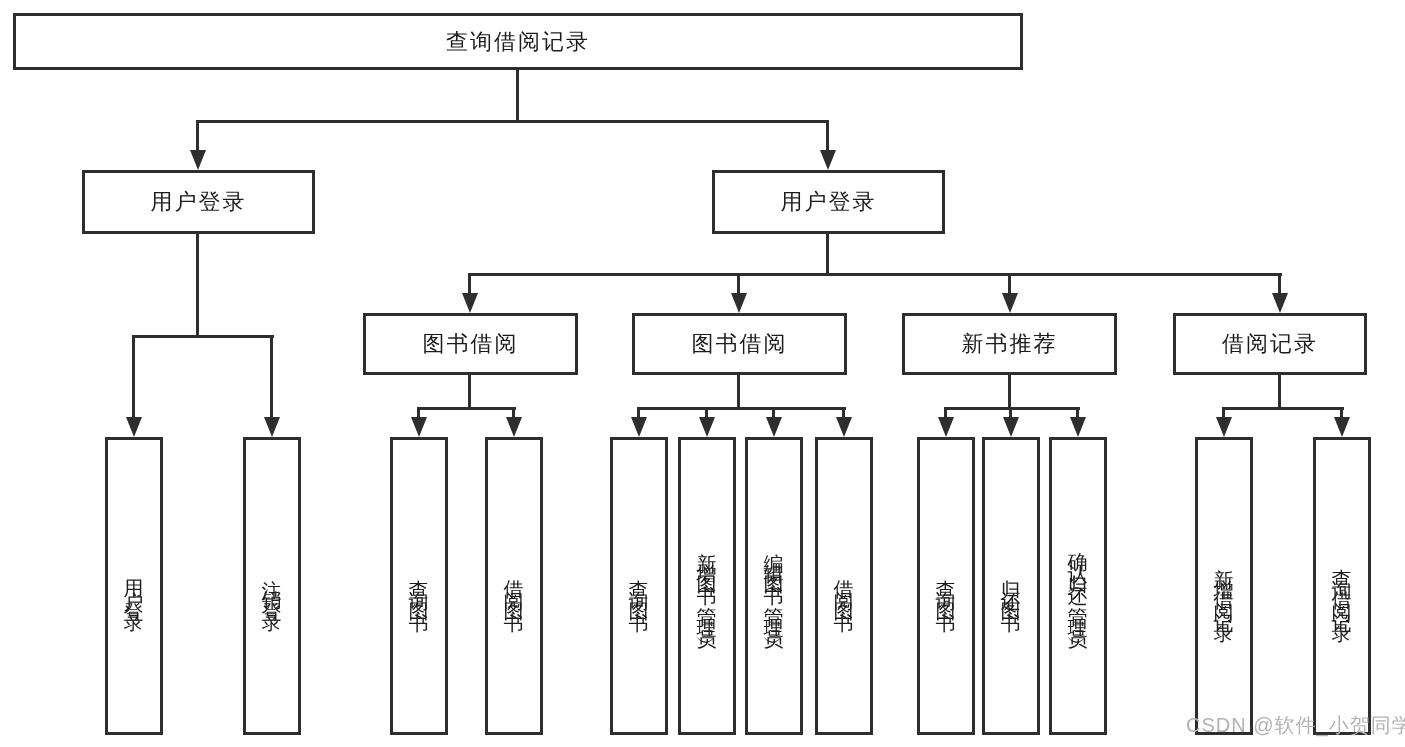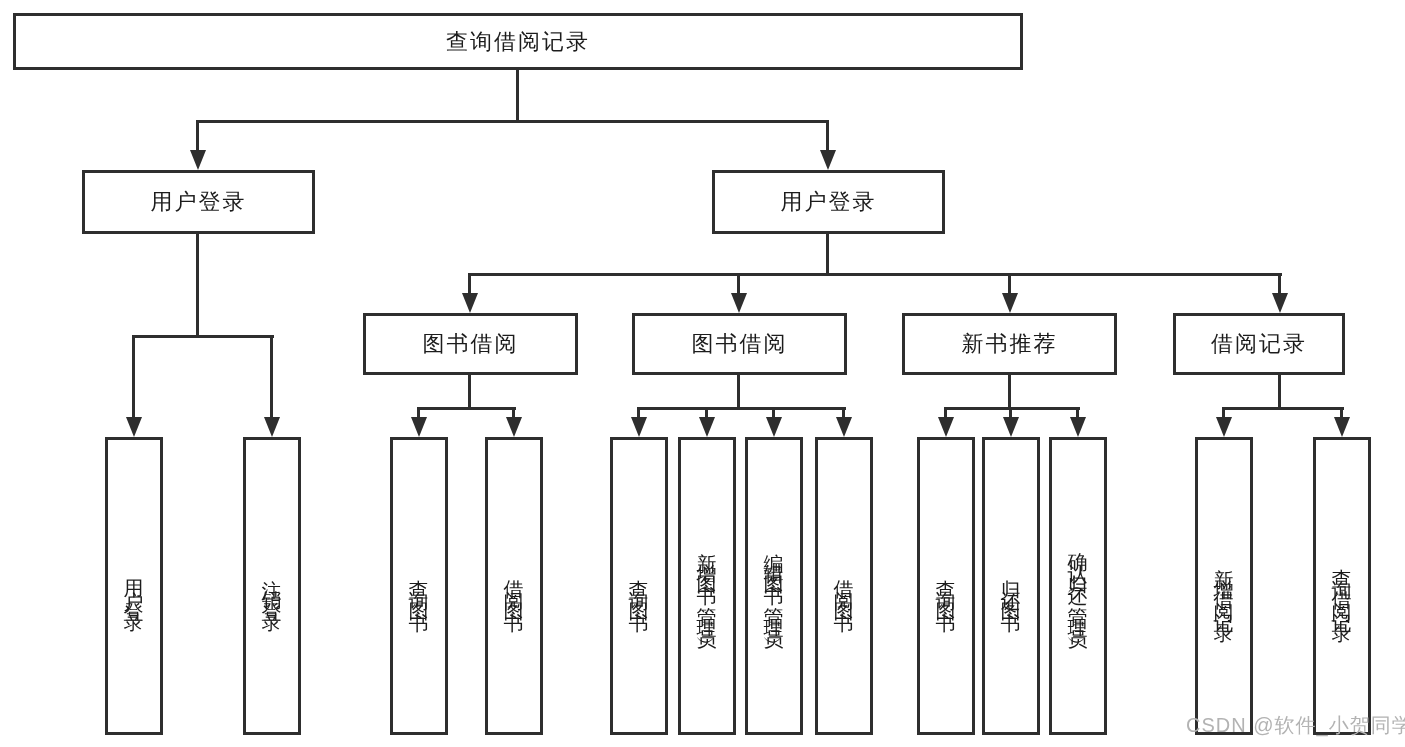--- a/index.html
+++ b/index.html
@@ -58,21 +58,21 @@
   </div>
 
   <div class="node" style="left:632px;top:313px;width:215px;height:62px">
     <span>图书借阅</span>
   </div>
 
   <div class="node" style="left:902px;top:313px;width:215px;height:62px">
     <span>新书推荐</span>
   </div>
 
-  <div class="node" style="left:1173px;top:313px;width:172px;height:62px">
+  <div class="node" style="left:1173px;top:313px;width:194px;height:62px">
     <span>借阅记录</span>
   </div>
 
   <div class="leaf" style="left:105px">
     <span class="vtxt">用户登录</span>
   </div>
   <div class="leaf" style="left:243px">
     <span class="vtxt">注销登录</span>
   </div>
 

